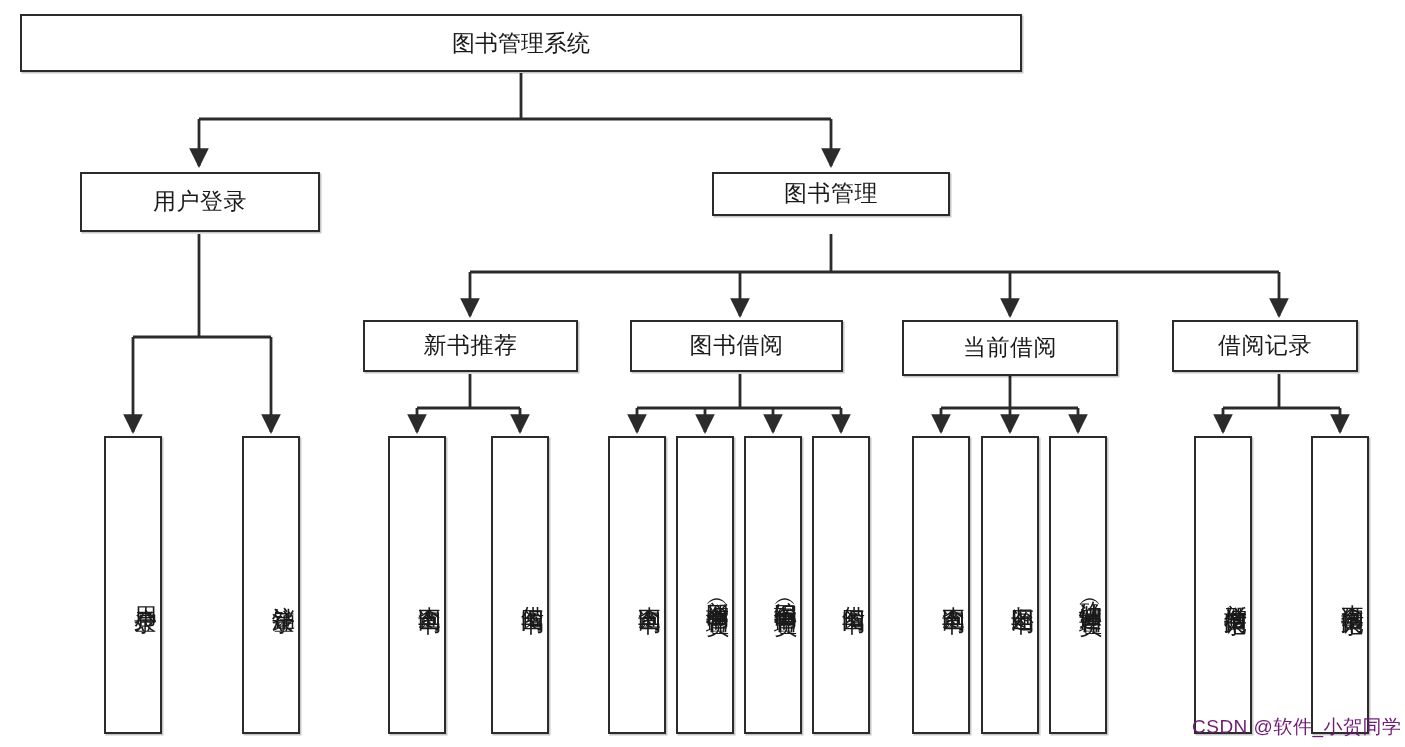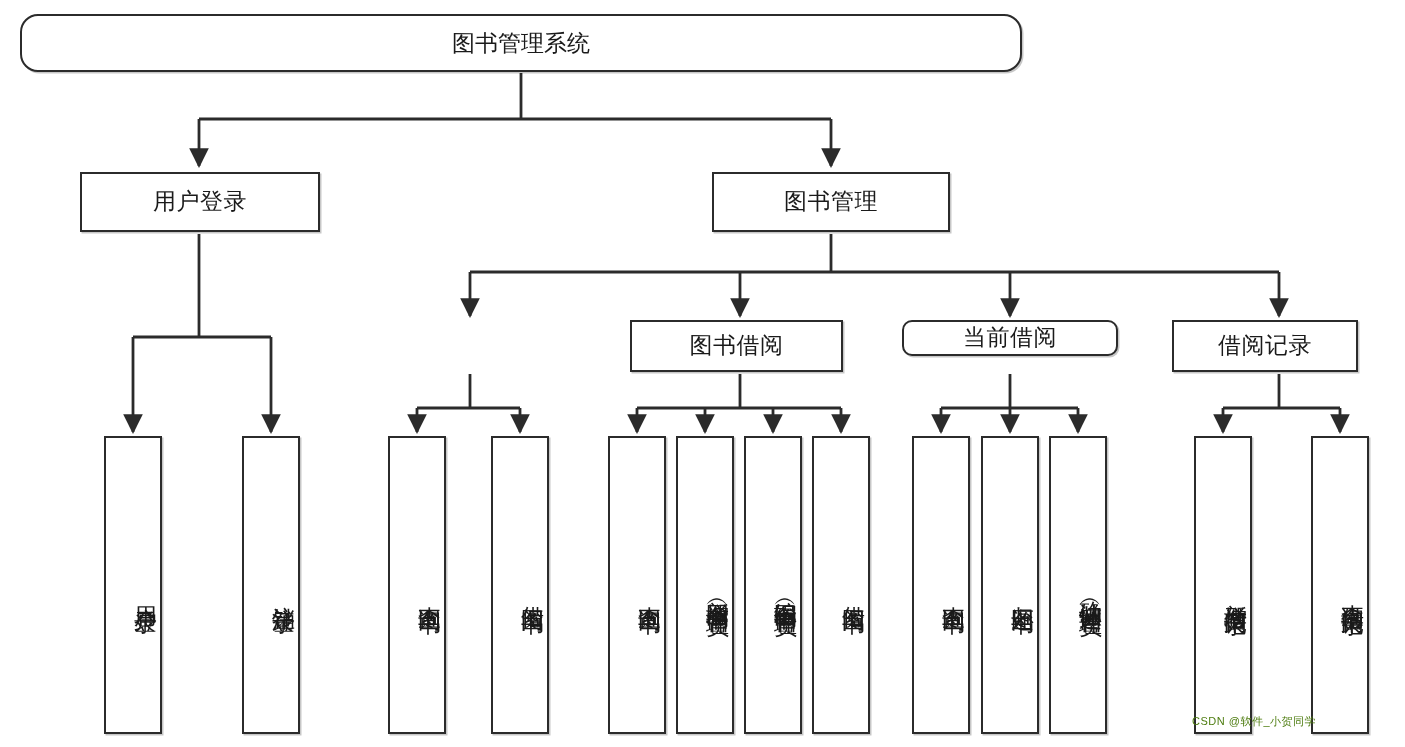--- a/index.html
+++ b/index.html
@@ -50,22 +50,22 @@
     font-size: 23px;
     line-height: 1.25;
     letter-spacing: 2px;
     padding-top: 14px;
     align-items: flex-start;
     justify-content: center;
     white-space: normal;
   }
   .watermark {
     position: absolute;
-    font-size: 11px;
-    color: #4d7c0f;
+    font-size: 19px;
+    color: #701a75;
     letter-spacing: 0.5px;
     white-space: nowrap;
     user-select: none;
   }
 </style>
 </head>
 <body>
 
 <div id="canvas">
 
@@ -115,27 +115,28 @@
       <path d="M 1010 408 L 1010 432" marker-end="url(#arrow)"></path>
       <path d="M 1078 408 L 1078 432" marker-end="url(#arrow)"></path>
 
       <path d="M 1279 374 L 1279 408"></path>
       <path d="M 1223 408 L 1340 408"></path>
       <path d="M 1223 408 L 1223 432" marker-end="url(#arrow)"></path>
       <path d="M 1340 408 L 1340 432" marker-end="url(#arrow)"></path>
     </g>
   </svg>
 
-  <div class="node root" style="left:20px; top:14px; width:1002px; height:58px;border-radius:18px;">图书管理系统</div>
+  <div class="node root" style="left:20px; top:14px; width:1002px; height:58px;">图书管理系统</div>
 
   <div class="node horiz" style="left:80px; top:172px; width:240px; height:60px;">用户登录</div>
-  <div class="node horiz" style="left:712px; top:172px; width:238px; height:60px;">图书管理</div>
+  <div class="node horiz" style="left:712px; top:172px; width:238px; height:44px;">图书管理</div>
 
+  <div class="node horiz" style="left:363px; top:320px; width:215px; height:52px;">新书推荐</div>
   <div class="node horiz" style="left:630px; top:320px; width:213px; height:52px;">图书借阅</div>
-  <div class="node horiz" style="left:902px; top:320px; width:216px; height:36px;border-radius:10px;">当前借阅</div>
+  <div class="node horiz" style="left:902px; top:320px; width:216px; height:56px;">当前借阅</div>
   <div class="node horiz" style="left:1172px; top:320px; width:186px; height:52px;">借阅记录</div>
 
   <div class="node vert" style="left:104px; top:436px; width:58px; height:298px;">用户登录</div>
   <div class="node vert" style="left:242px; top:436px; width:58px; height:298px;">注销登录</div>
 
   <div class="node vert" style="left:388px; top:436px; width:58px; height:298px;">查询图书</div>
   <div class="node vert" style="left:491px; top:436px; width:58px; height:298px;">借阅图书</div>
 
   <div class="node vert" style="left:608px; top:436px; width:58px; height:298px;">查询图书</div>
   <div class="node vert" style="left:676px; top:436px; width:58px; height:298px;">新增图书（管理员）</div>

